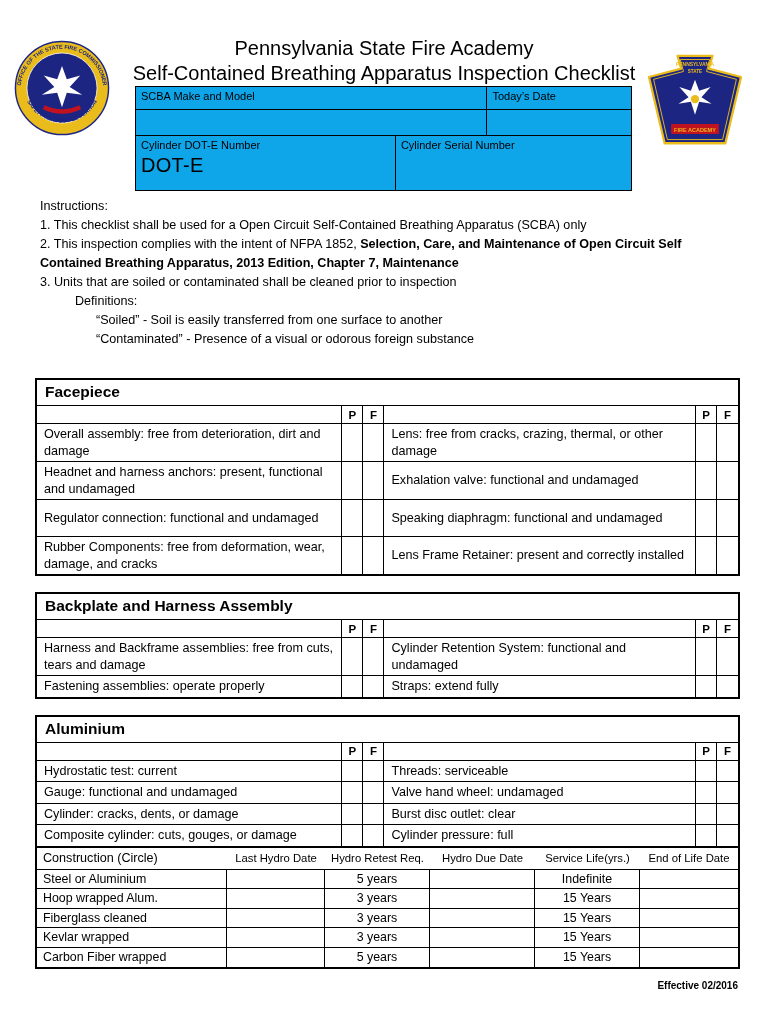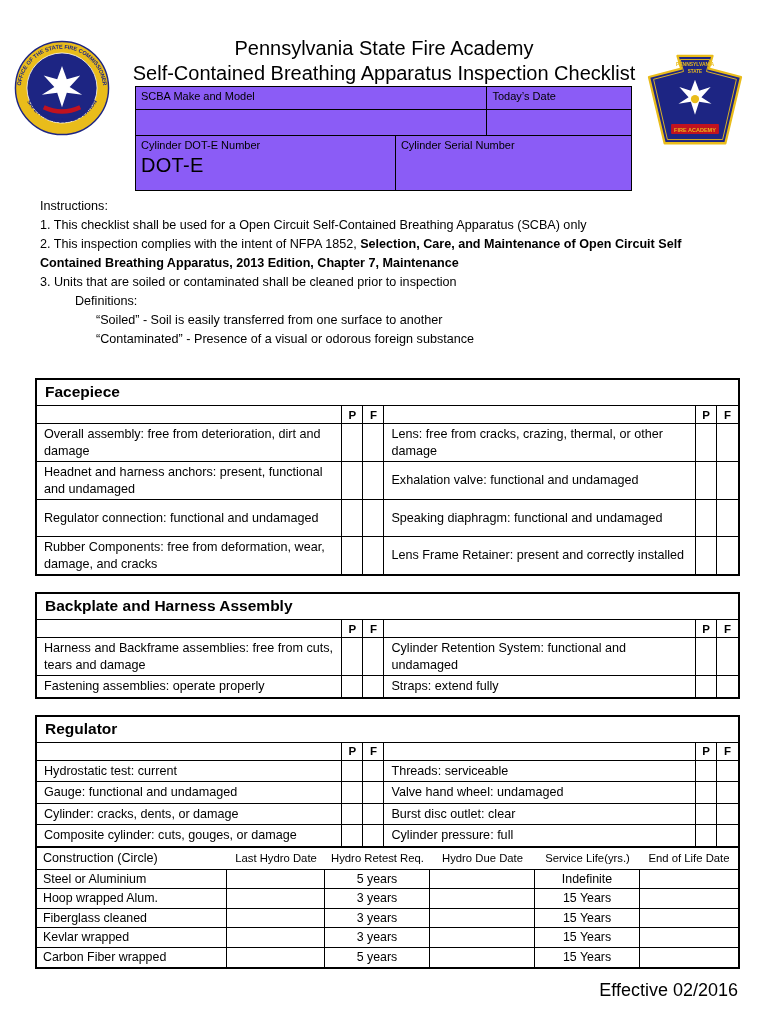--- a/index.html
+++ b/index.html
@@ -4,21 +4,21 @@
 <style>
   *{box-sizing:border-box;margin:0;padding:0}
   html,body{background:#fff}
   body{width:768px;height:1024px;position:relative;font-family:"Liberation Sans","DejaVu Sans",sans-serif;color:#000;overflow:hidden}
   .titles{position:absolute;top:36px;left:0;width:768px;text-align:center;line-height:25px}
   .t1{font-size:20px}
   .t2{font-size:20px}
   .logo-left{position:absolute;left:14px;top:40px;width:96px;height:96px}
   .logo-right{position:absolute;left:644px;top:54px;width:102px;height:92px}
 
-  .hform{position:absolute;left:135px;top:86px;width:497px;border:1px solid #000;font-size:11px;background:#8b5cf6}
+  .hform{position:absolute;left:135px;top:86px;width:497px;border:1px solid #000;font-size:11px;background:#0ea5e9}
   .hrow{display:grid}
   .hr1{grid-template-columns:71% 29%;height:23px;border-bottom:1px solid #000}
   .hr2{grid-template-columns:71% 29%;height:26px;border-bottom:1px solid #000}
   .hr3{grid-template-columns:52.5% 47.5%;height:54px}
   .hcell{padding:3px 5px;overflow:hidden}
   .bl{border-right:1px solid #000}
   .dote{font-size:20px;margin-top:3px;letter-spacing:.3px}
 
   .instructions{position:absolute;left:40px;top:197px;width:700px;font-size:12.6px;line-height:19px}
   .ind1{margin-left:35px}
@@ -38,21 +38,21 @@
 
   .ct-grid{display:grid;grid-template-columns:190px 98px 105px 105px 105px 1fr;border-top:2px solid #000}
   .cth{font-weight:normal;font-size:11.3px;height:22px;border-bottom:1px solid #000;display:flex;align-items:center;justify-content:center;white-space:nowrap;background:#fff}
   .cth.first{justify-content:flex-start;font-size:12.6px;padding-left:6px}
   .ctc{border-right:1px solid #000;border-bottom:1px solid #000;height:19.5px;display:flex;align-items:center;font-size:12.4px;background:#fff}
   .ct-grid>.ctc:nth-child(6n){border-right:none}
   .ct-grid>.ctc:nth-last-child(-n+6){border-bottom:none}
   .name{padding-left:6px}
   .val{justify-content:center}
 
-  .footer{position:absolute;right:30px;top:980px;font-size:18px;font-weight:normal}
+  .footer{position:absolute;right:30px;top:980px;font-size:10px;font-weight:bold}
 </style>
 </head>
 <body>
 
 <div class="logo-left">
   <svg viewBox="0 0 100 100" width="96" height="96">
     <circle cx="50" cy="50" r="48.5" fill="#E9BC1B" stroke="#1d2583" stroke-width="1.5"></circle>
     <circle cx="50" cy="50" r="36.5" fill="#1d2583"></circle>
     <circle cx="50" cy="50" r="36.5" fill="none" stroke="#fff" stroke-width="0.8"></circle>
     <path id="arcTop" d="M 7 52 A 43 43 0 0 1 93 52" fill="none"></path>
@@ -182,21 +182,21 @@
       <div class="c item h1">Fastening assemblies: operate properly</div>
       <div class="c h1"></div>
       <div class="c h1"></div>
       <div class="c item h1">Straps: extend fully</div>
       <div class="c h1"></div>
       <div class="c h1"></div>
     </div>
   </section>
 
   <section class="box">
-    <div class="sec-title">Regulator</div>
+    <div class="sec-title">Aluminium</div>
     <div class="pf-grid">
       <div class="c th"></div>
       <div class="c th">P</div>
       <div class="c th">F</div>
       <div class="c th"></div>
       <div class="c th">P</div>
       <div class="c th">F</div>
 
       <div class="c item h1">Hydrostatic test: current</div>
       <div class="c h1"></div>

